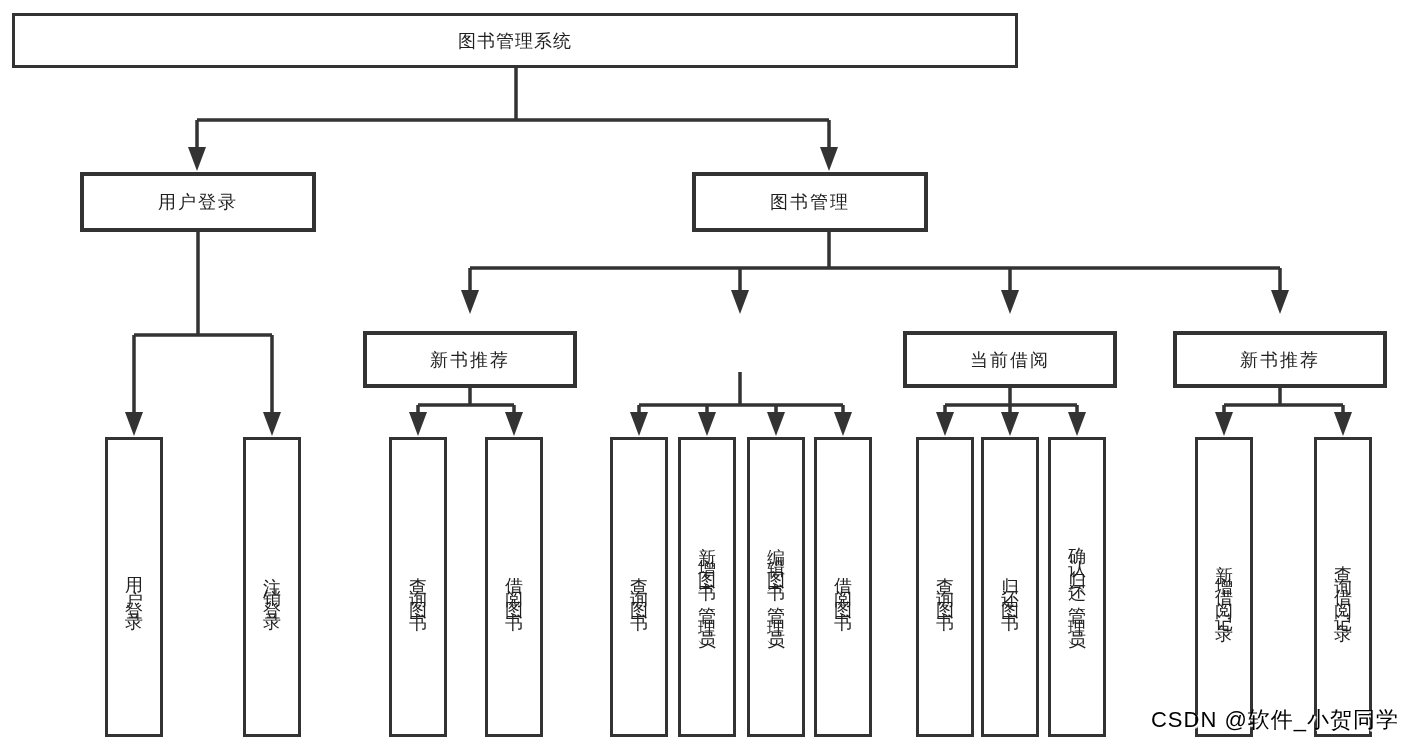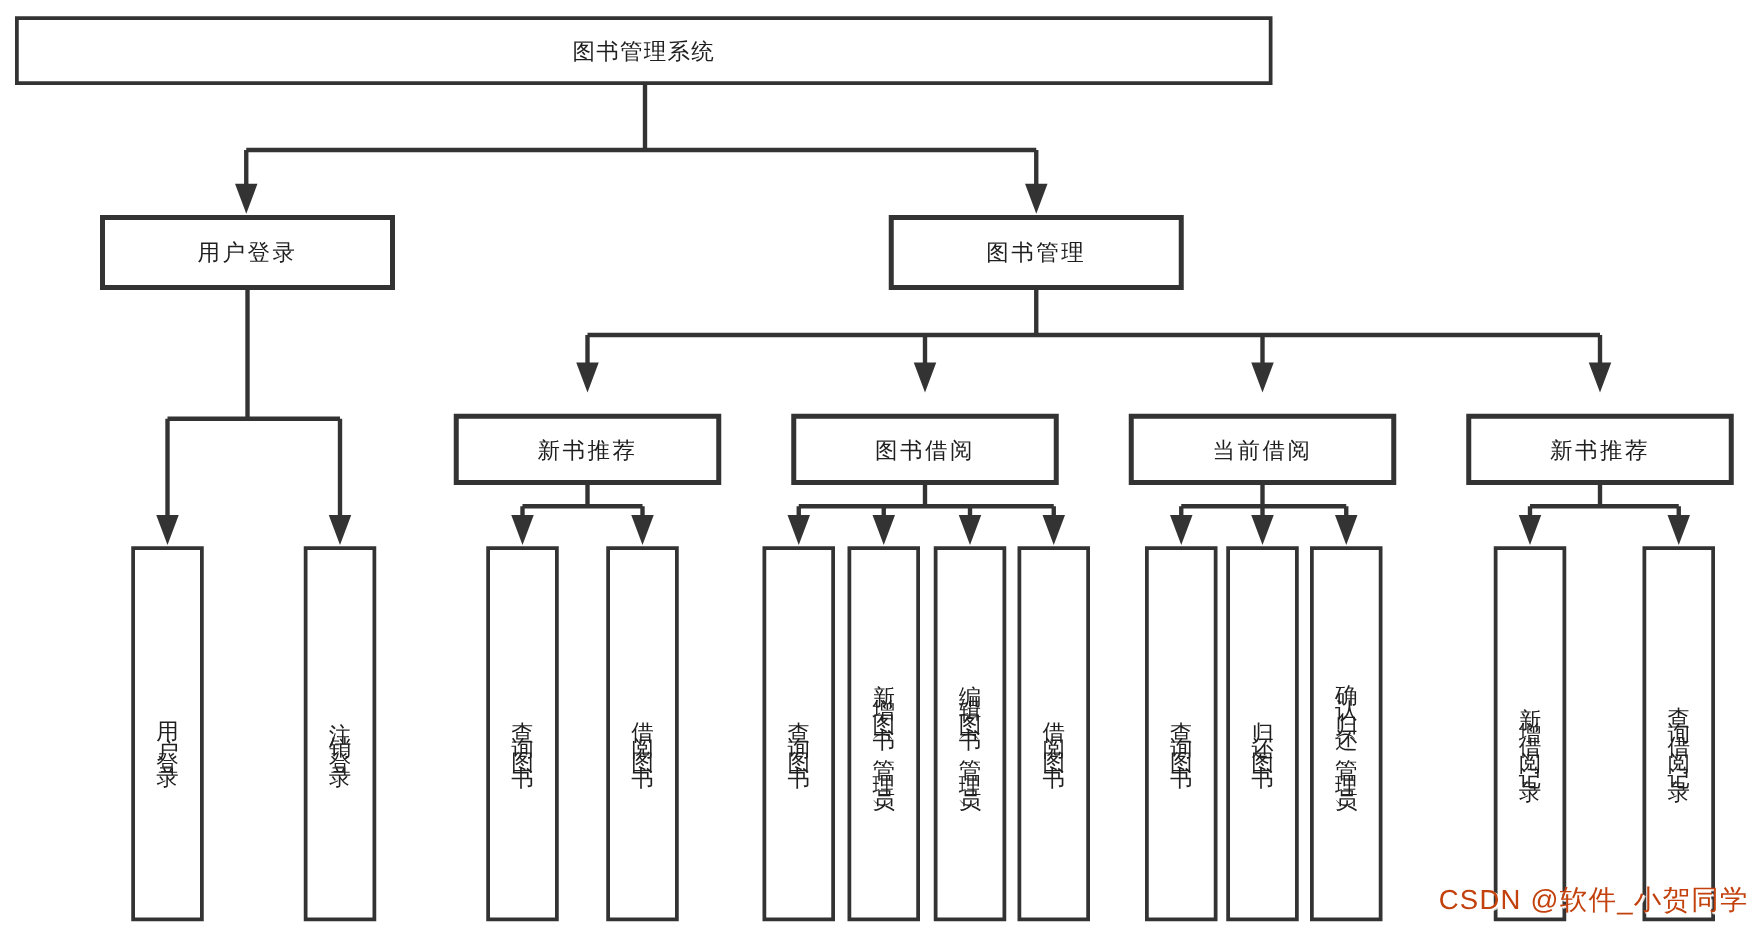--- a/index.html
+++ b/index.html
@@ -30,21 +30,21 @@
     white-space: nowrap;
   }
   .node.root {
     left: 12px; top: 13px;
     width: 1006px; height: 55px;
     border-width: 3px;
     letter-spacing: 1px;
   }
   .node.l2 { top: 172px; width: 236px; height: 60px; }
   .node.l2.pos-a { left: 80px; }
-  .node.l2.pos-b { left: 711px; }
+  .node.l2.pos-b { left: 692px; }
   .node.l3 { top: 331px; width: 214px; height: 57px; }
   .node.l3.pos-a { left: 363px; }
   .node.l3.pos-b { left: 633px; }
   .node.l3.pos-c { left: 903px; font-family: Liberation Serif, serif; }
   .node.l3.pos-d { left: 1173px; }
   .leaf {
     position: absolute;
     top: 437px;
     width: 58px;
     height: 300px;
@@ -60,21 +60,21 @@
     text-orientation: mixed;
     font-size: 18px;
     letter-spacing: 12px;
     line-height: 1;
   }
   .watermark {
     position: absolute;
     right: 6px;
     bottom: 4px;
     font-size: 22px;
-    color: #c2410c;
+    color: #000000;
     text-shadow: 1px 1px 0 #ffffff, 2px 2px 0 rgba(255,255,255,0.8);
     letter-spacing: 1px;
     z-index: 5;
   }
 </style>
 </head>
 <body>
 
 <div class="canvas">
 
@@ -117,21 +117,20 @@
       <polygon points="1334,412 1352,412 1343,436"></polygon>
     </g>
   </svg>
 
   <div class="node root">图书管理系统</div>
 
   <div class="node l2 pos-a">用户登录</div>
   <div class="node l2 pos-b">图书管理</div>
 
   <div class="node l3 pos-a">新书推荐</div>
-  <div class="node l3 pos-b">图书借阅</div>
   <div class="node l3 pos-c">当前借阅</div>
   <div class="node l3 pos-d">新书推荐</div>
 
   <div class="leaf" style="left:105px">
     <span>用户登录</span>
   </div>
   <div class="leaf" style="left:243px">
     <span>注销登录</span>
   </div>
 

